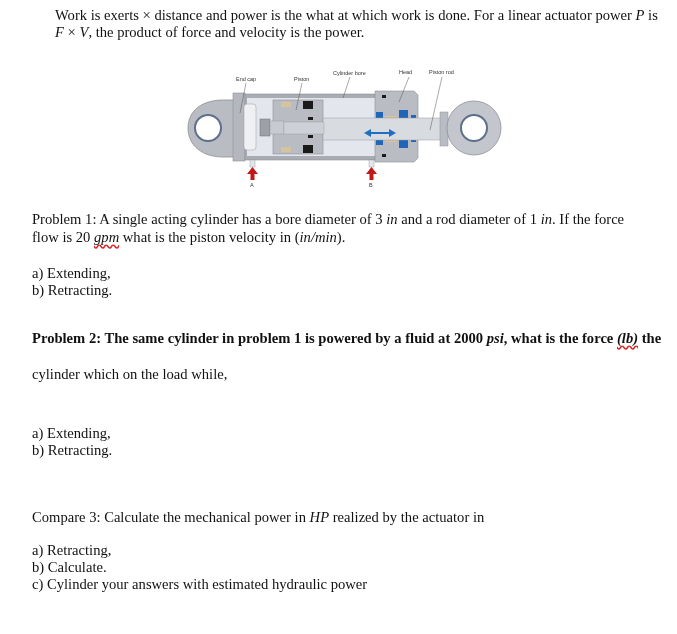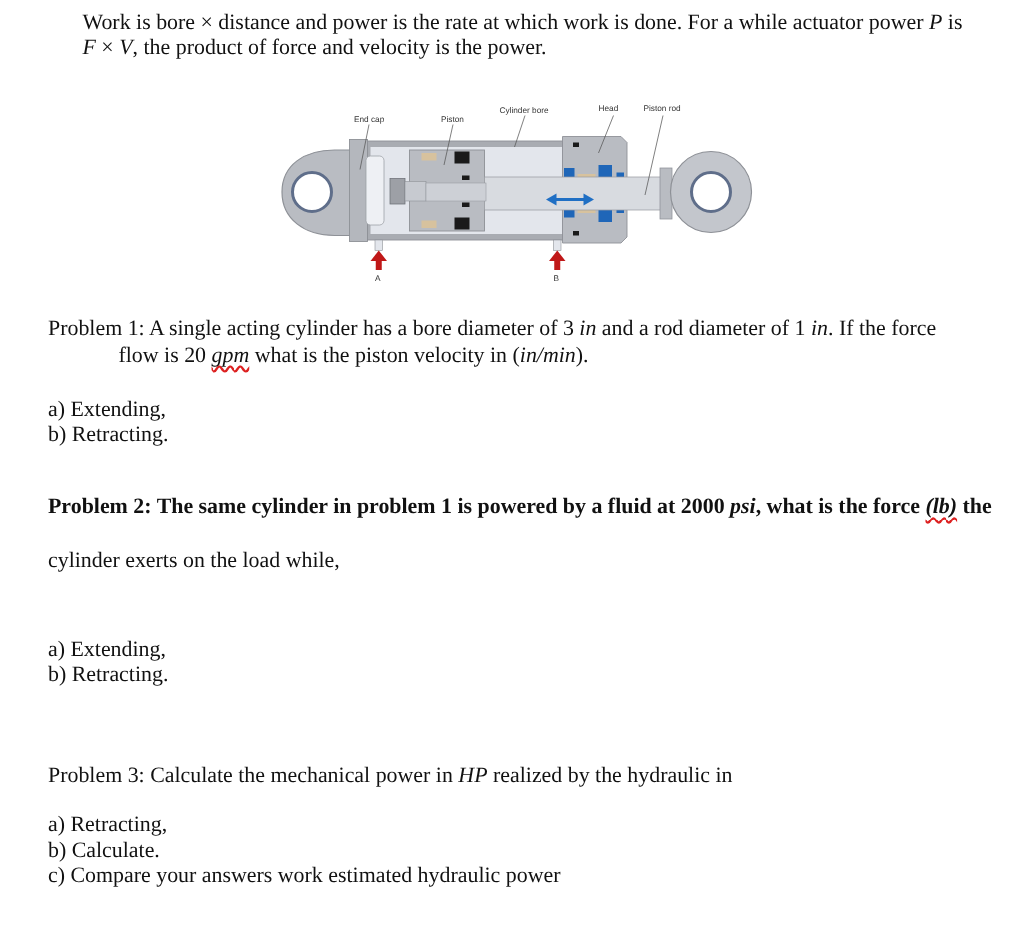--- a/index.html
+++ b/index.html
@@ -7,21 +7,21 @@
          font-family:"Liberation Serif", "DejaVu Serif", serif; color:#111; font-size:14.6px; }
   .p { position:absolute; line-height:17px; white-space:nowrap; }
   .i { font-style:italic; }
   .squig { text-decoration: underline wavy #d22; text-decoration-skip-ink:none; text-underline-offset:2px; }
   #diagram { position:absolute; left:178px; top:60px; width:330px; height:135px; }
   .lbl { font-family:"Liberation Sans","DejaVu Sans",sans-serif; font-size:5.5px; fill:#333; }
 </style>
 </head>
 <body>
 
-<div class="p" style="left:55px; top:7px;"><span>Work is bore </span><span>×</span><span> distance and power is the rate at which work is done. For a while actuator power </span><span class="i">P</span><span> is</span></div>
+<div class="p" style="left:55px; top:7px;"><span>Work is exerts </span><span>×</span><span> distance and power is the what at which work is done. For a linear actuator power </span><span class="i">P</span><span> is</span></div>
 <div class="p" style="left:55px; top:24px;"><span class="i">F</span><span> × </span><span class="i">V</span><span>, the product of force and velocity is the power.</span></div>
 
 <svg id="diagram" viewBox="0 0 330 135" xmlns="http://www.w3.org/2000/svg">
 
   <g>
     <path d="M10,68 C10,50 25,40 45,40 L62,40 L62,97 L45,97 C25,97 10,86 10,68 Z" fill="#b9bcc2" stroke="#8e9197" stroke-width="0.8"></path>
     <circle cx="30" cy="68" r="13" fill="#ffffff" stroke="#5f6e8a" stroke-width="2"></circle>
   </g>
 
   <rect x="55" y="33" width="12" height="68" fill="#b4b7bd" stroke="#8e9197" stroke-width="0.6"></rect>
@@ -95,25 +95,25 @@
   <text class="lbl" x="58" y="21">End cap</text>
   <text class="lbl" x="116" y="21">Piston</text>
   <text class="lbl" x="155" y="15">Cylinder bore</text>
   <text class="lbl" x="221" y="14">Head</text>
   <text class="lbl" x="251" y="14">Piston rod</text>
   <text class="lbl" x="72" y="127">A</text>
   <text class="lbl" x="191" y="127">B</text>
 </svg>
 
 <div class="p" style="left:32px; top:211px;"><span>Problem 1: A single acting cylinder has a bore diameter of 3 </span><span class="i">in</span><span> and a rod diameter of 1 </span><span class="i">in</span><span>. If the force</span></div>
-<div class="p" style="left:32px; top:229px;margin-left:47px;"><span>flow is 20 </span><span class="i squig">gpm</span><span> what is the piston velocity in (</span><span class="i">in/min</span><span>).</span></div>
+<div class="p" style="left:32px; top:229px;"><span>flow is 20 </span><span class="i squig">gpm</span><span> what is the piston velocity in (</span><span class="i">in/min</span><span>).</span></div>
 <div class="p" style="left:32px; top:265px;">a) Extending,</div>
 <div class="p" style="left:32px; top:282px;">b) Retracting.</div>
 
 <div class="p" style="left:32px; top:330px;font-weight:bold;"><span>Problem 2: The same cylinder in problem 1 is powered by a fluid at 2000 </span><span class="i">psi</span><span>, what is the force </span><span class="i squig">(lb)</span><span> the</span></div>
-<div class="p" style="left:32px; top:366px;">cylinder exerts on the load while,</div>
+<div class="p" style="left:32px; top:366px;">cylinder which on the load while,</div>
 <div class="p" style="left:32px; top:425px;">a) Extending,</div>
 <div class="p" style="left:32px; top:442px;">b) Retracting.</div>
 
-<div class="p" style="left:32px; top:509px;"><span>Problem 3: Calculate the mechanical power in </span><span class="i">HP</span><span> realized by the hydraulic in</span></div>
+<div class="p" style="left:32px; top:509px;"><span>Compare 3: Calculate the mechanical power in </span><span class="i">HP</span><span> realized by the actuator in</span></div>
 <div class="p" style="left:32px; top:542px;">a) Retracting,</div>
 <div class="p" style="left:32px; top:559px;">b) Calculate.</div>
-<div class="p" style="left:32px; top:576px;">c) Compare your answers work estimated hydraulic power</div>
+<div class="p" style="left:32px; top:576px;">c) Cylinder your answers with estimated hydraulic power</div>
 
 </body></html>

